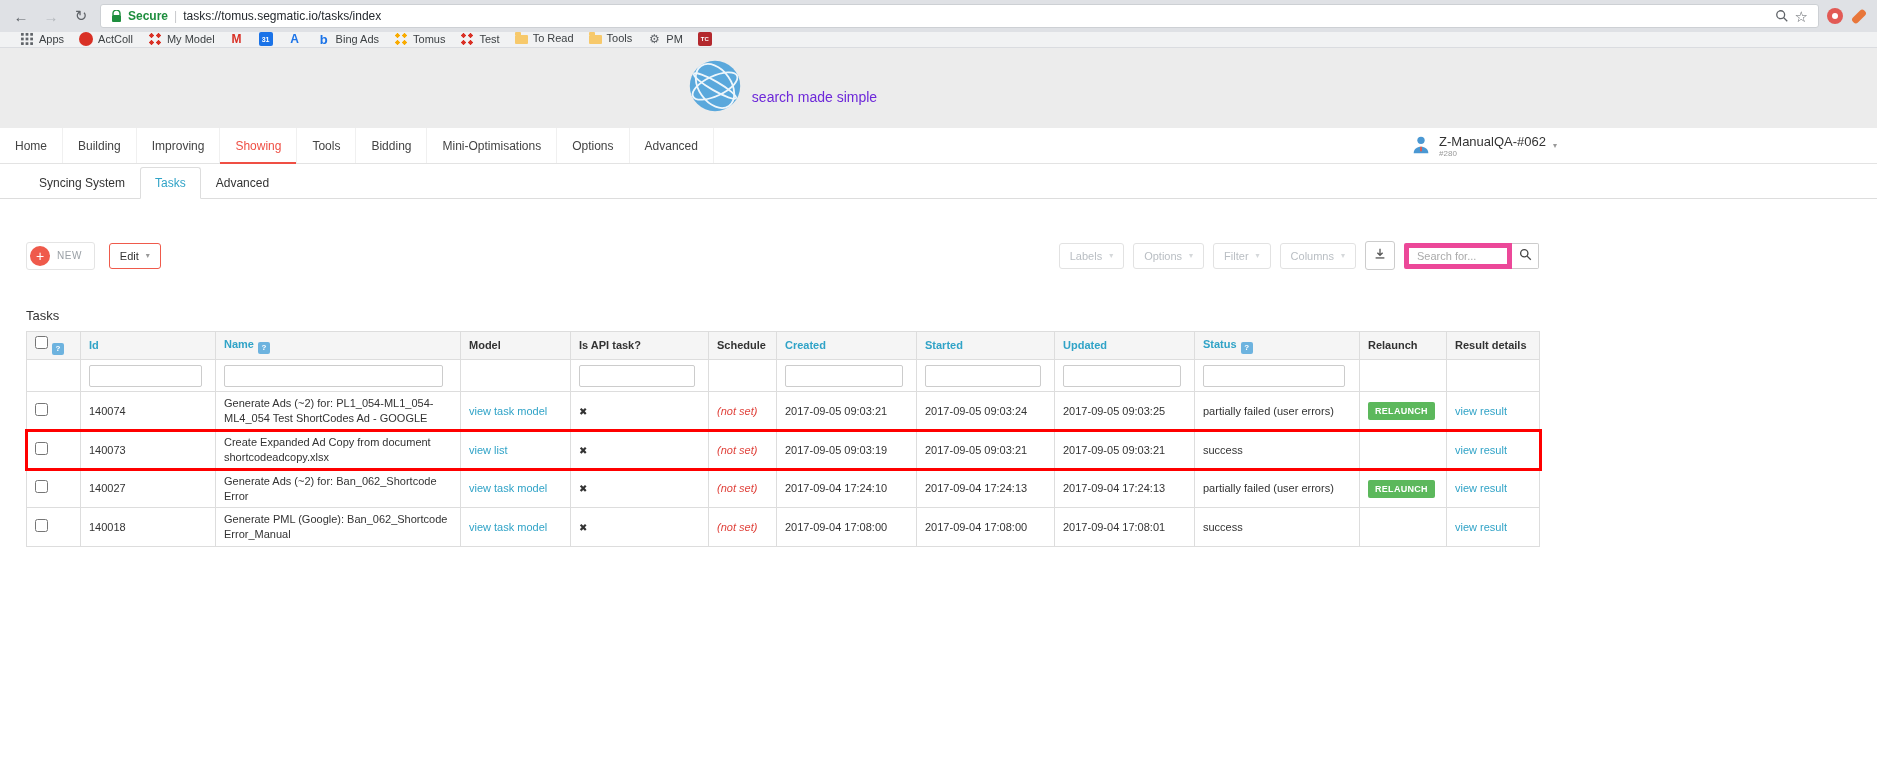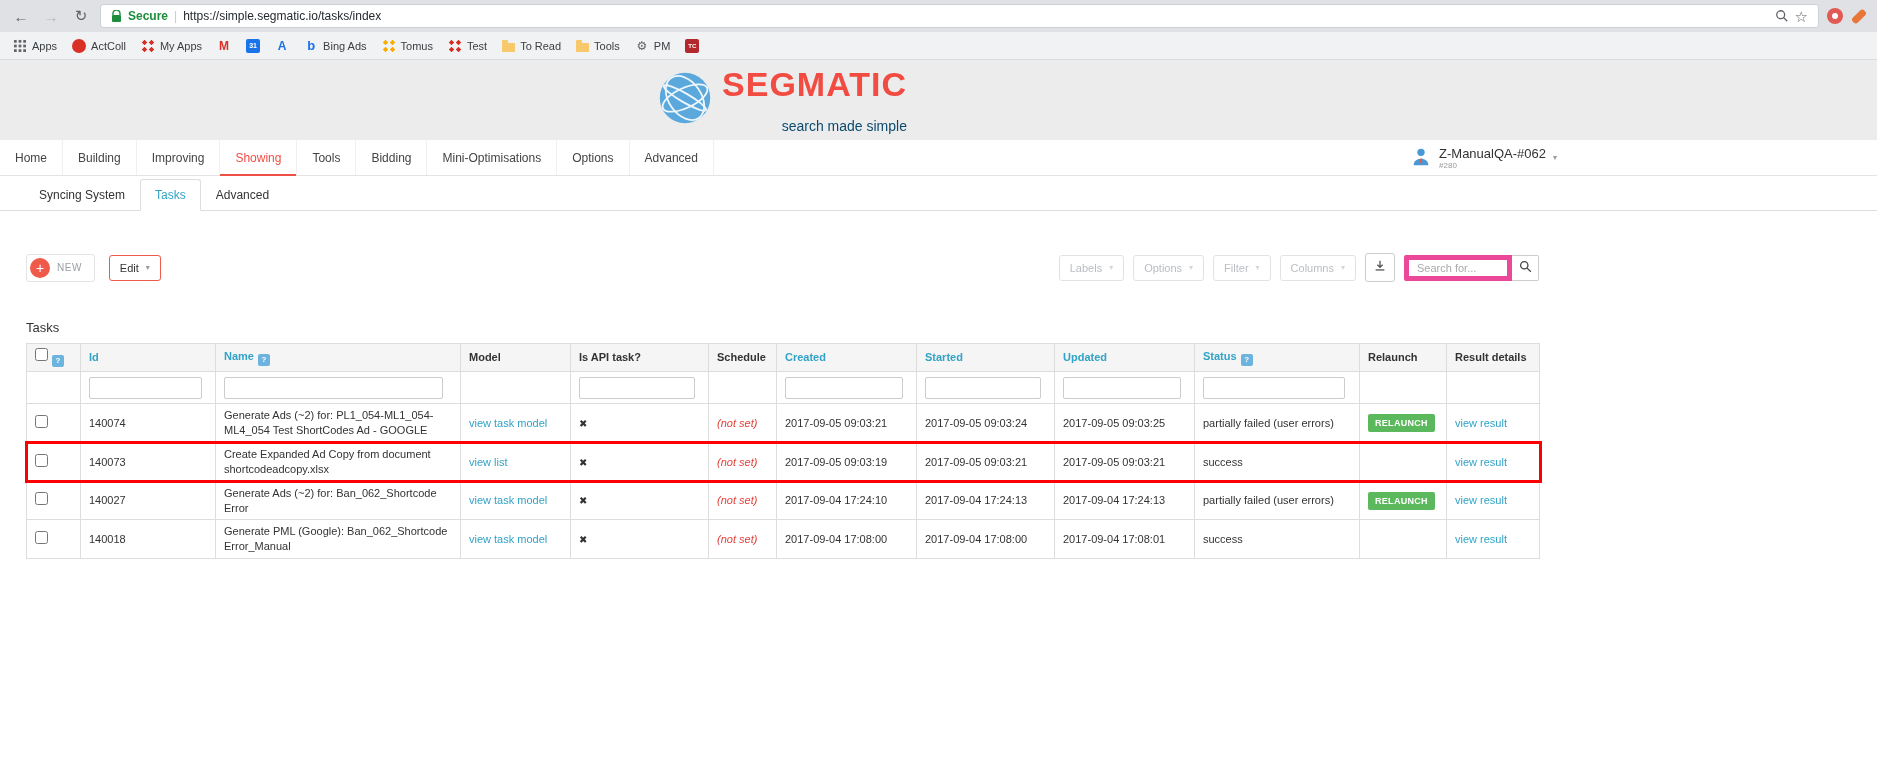--- a/index.html
+++ b/index.html
@@ -17,22 +17,22 @@
   .url-sep { color:#c7c9cc; }
   .url-text { color:#24292e; }
   .omni-spacer { flex:1; }
   .omni-icon { display:inline-flex; align-items:center; cursor:pointer; color:#5f6368; }
   .star-glyph { font-size:15px; line-height:1; }
   .ext { display:inline-flex; align-items:center; justify-content:center; cursor:pointer; }
   .ext-1 { width:16px; height:16px; border-radius:50%; background:#e25a55; }
   .ext-1::after { content:""; width:6px; height:6px; border-radius:50%; background:#fff; }
   .ext-2 { width:16px; height:7px; background:#e8763a; border-radius:3px; transform:rotate(-45deg); }
 
-  .bookmarks-bar { height:28px; background:#f1f2f3; border-bottom:1px solid #dadce0;
-    display:flex; align-items:center; padding:0 13px; gap:15px; font-size:11px; color:#3c4043; }
+  .bookmarks-bar { height:16px; background:#f1f2f3; border-bottom:1px solid #dadce0;
+    display:flex; align-items:flex-start; padding:0 20px; gap:15px; font-size:11px; color:#3c4043; }
   .bookmark { display:flex; align-items:center; gap:5px; cursor:pointer; white-space:nowrap; }
   .bm-icon { width:14px; height:14px; display:inline-flex; align-items:center; justify-content:center;
     font-size:9px; font-weight:bold; border-radius:2px; color:#fff; flex:none; }
   .icon-apps { background-image:radial-gradient(circle,#5f6368 1.3px,transparent 1.5px);
     background-size:4.66px 4.66px; }
   .icon-actcoll { background:#d93025; border-radius:50%; }
   .icon-mytasks, .icon-test { background-image:radial-gradient(circle,#d93025 2px,transparent 2.3px);
     background-size:7px 7px; }
   .icon-tomus { background-image:radial-gradient(circle,#f9ab00 2px,transparent 2.3px);
     background-size:7px 7px; }
@@ -46,21 +46,21 @@
   .icon-gear { color:#5f6368; font-size:12px; }
   .icon-tc { background:#b3282d; font-size:6px; letter-spacing:0; }
 
   
   .container { width:1565px; }
   .logo-band { height:80px; background:#ececec; }
   .logo-band .container { height:100%; display:flex; align-items:center; justify-content:center; }
   .logo { display:flex; align-items:center; gap:10px; cursor:pointer; }
   .logo-text { display:flex; flex-direction:column; align-items:flex-end; }
   .brand-name { font-size:34px; font-weight:bold; color:#f14b42; letter-spacing:1px; line-height:1; }
-  .brand-tagline { font-size:14px; color:#0c4a6e; margin-top:17px; }
+  .brand-tagline { font-size:14px; color:#6d28d9; margin-top:17px; }
 
   .main-nav { background:#fff; border-bottom:1px solid #e3e3e3; }
   .main-nav .container { display:flex; align-items:stretch; height:35px; }
   .nav-item { padding:0 15px; display:flex; align-items:center; font-size:12px; color:#444;
     border-right:1px solid #f0f0f0; cursor:pointer; position:relative; white-space:nowrap; }
   .nav-item.active { color:#ef4f44; }
   .nav-item.active::after { content:""; position:absolute; left:0; right:0; bottom:-1px;
     height:2px; background:#ef4f44; }
   .nav-user { margin-left:auto; display:flex; align-items:center; gap:7px; padding-right:8px; cursor:pointer; }
   .user-texts { display:flex; flex-direction:column; align-items:flex-start; }
@@ -131,21 +131,21 @@
   <span class="nav-btn">↻</span>
   <div class="omnibox">
     <span class="omni-icon">
       <svg width="11" height="13" viewBox="0 0 11 13">
           <path d="M2 5V3.5A3.5 3.5 0 0 1 9 3.5V5" fill="none" stroke="#1e8e3e" stroke-width="1.4"></path>
           <rect x="1" y="5" width="9" height="7" rx="1" fill="#1e8e3e"></rect>
         </svg>
     </span>
     <span class="secure-label">Secure</span>
     <span class="url-sep">|</span>
-    <span class="url-text">https://simple.segmatic.io/tasks/index</span>
+    <span class="url-text">tasks://tomus.segmatic.io/tasks/index</span>
     <span class="omni-spacer"></span>
     <span class="omni-icon">
       <svg width="14" height="14" viewBox="0 0 16 16">
           <circle cx="6.5" cy="6.5" r="4.5" fill="none" stroke="#5f6368" stroke-width="1.5"></circle>
           <line x1="10" y1="10" x2="14" y2="14" stroke="#5f6368" stroke-width="1.5"></line>
         </svg>
     </span>
     <span class="omni-icon star-glyph">☆</span>
   </div>
   <span class="ext ext-1"></span>
@@ -156,21 +156,21 @@
   <div class="bookmark">
     <span class="bm-icon icon-apps"></span>
     <span class="bm-label">Apps</span>
   </div>
   <div class="bookmark">
     <span class="bm-icon icon-actcoll"></span>
     <span class="bm-label">ActColl</span>
   </div>
   <div class="bookmark">
     <span class="bm-icon icon-mytasks"></span>
-    <span class="bm-label">My Apps</span>
+    <span class="bm-label">My Model</span>
   </div>
   <div class="bookmark">
     <span class="bm-icon icon-gmail">M</span>
   </div>
   <div class="bookmark">
     <span class="bm-icon icon-calendar">31</span>
   </div>
   <div class="bookmark">
     <span class="bm-icon icon-analytics">A</span>
   </div>
@@ -210,21 +210,20 @@
         <svg width="54" height="54" viewBox="0 0 60 60">
           <circle cx="30" cy="30" r="28" fill="#5aa8dc"></circle>
           <g stroke="#fff" stroke-width="2" fill="none" opacity="0.9">
             <ellipse cx="30" cy="30" rx="27" ry="11" transform="rotate(-25 30 30)"></ellipse>
             <ellipse cx="30" cy="30" rx="27" ry="18" transform="rotate(55 30 30)"></ellipse>
             <ellipse cx="30" cy="30" rx="27" ry="5" transform="rotate(30 30 30)"></ellipse>
           </g>
         </svg>
       </span>
       <span class="logo-text">
-        <span class="brand-name">SEGMATIC</span>
         <span class="brand-tagline">search made simple</span>
       </span>
     </div>
   </div>
 </div>
 
 <div class="main-nav">
   <div class="container">
     <span class="nav-item">Home</span>
     <span class="nav-item">Building</span>

